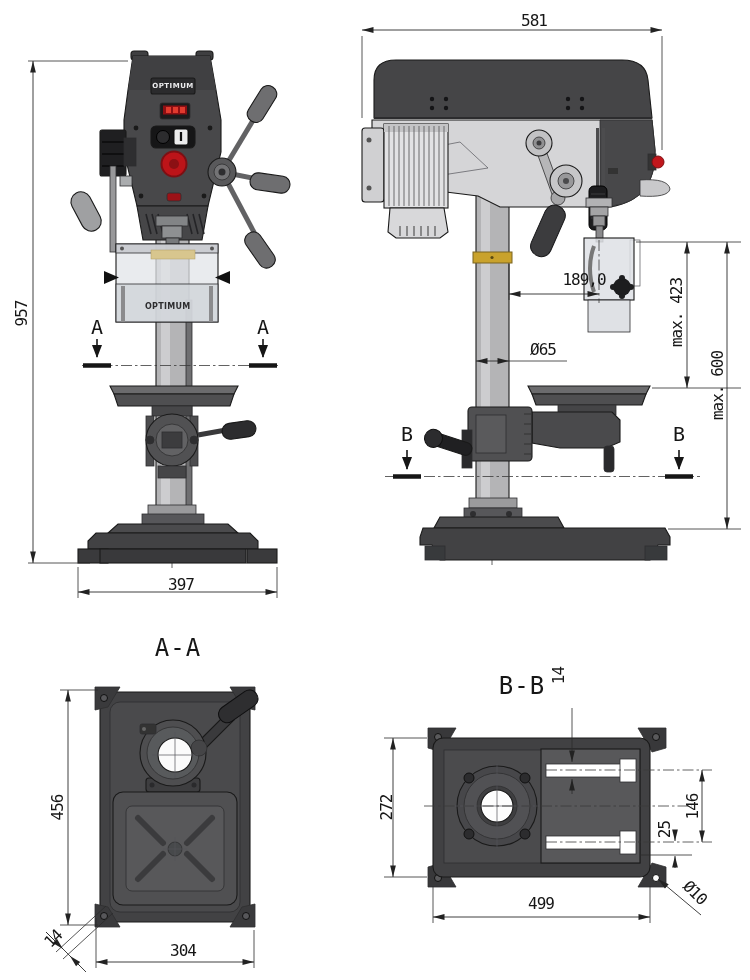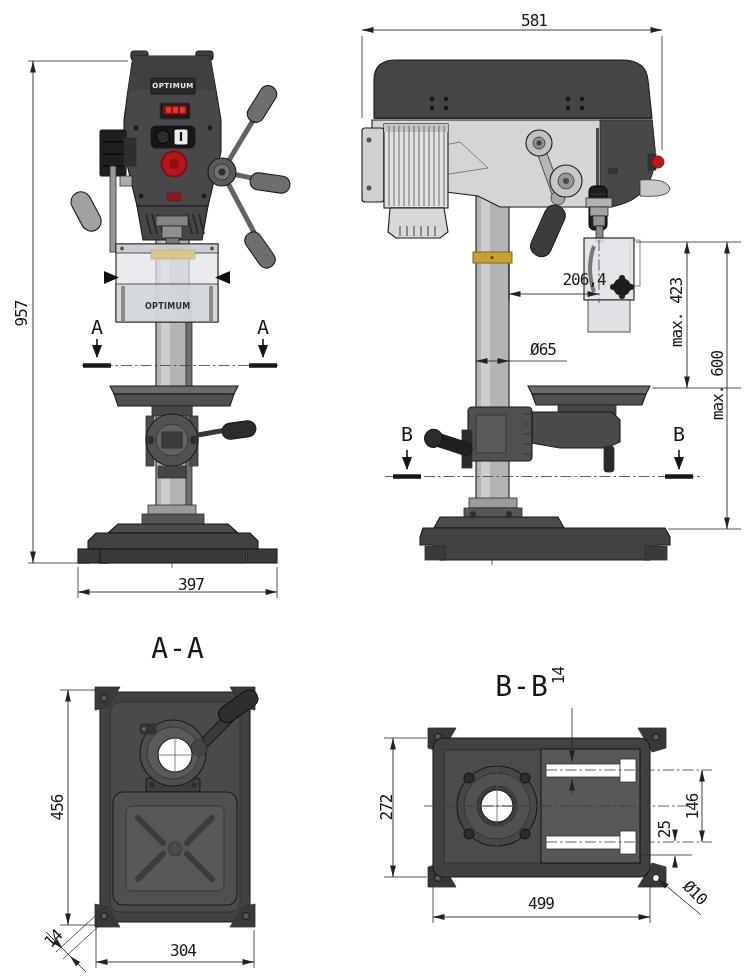--- a/index.html
+++ b/index.html
@@ -5,21 +5,21 @@
   html,body{margin:0;padding:0;background:#ffffff;}
   #page{position:relative;width:750px;height:980px;background:#fff;overflow:hidden;
         font-family:"DejaVu Sans Mono",monospace;}
   svg{position:absolute;left:0;top:0;}
   .lbl{position:absolute;font:16px "DejaVu Sans Mono",monospace;color:#161616;
        text-align:center;height:17px;line-height:17px;letter-spacing:-1px;white-space:nowrap;}
   .rotm90{transform:rotate(-90deg);}
   .rot45{transform:rotate(45deg);}
   .rotm45{transform:rotate(-45deg);}
   .sec{font-size:20px;letter-spacing:0;}
-  .title{font-size:28px;letter-spacing:1px;}
+  .title{font-size:24px;letter-spacing:1px;}
   .brand-head{font:bold 7px "DejaVu Sans",sans-serif;color:#ececee;letter-spacing:.5px;height:10px;line-height:10px;}
   .brand-guard{font:bold 8px "DejaVu Sans",sans-serif;color:#2d2d2f;letter-spacing:.3px;height:10px;line-height:10px;}
   .switch-i{font:bold 12px "DejaVu Sans",sans-serif;color:#111;height:16px;line-height:16px;letter-spacing:0;}
   
   .o{stroke:#1a1a1a;stroke-width:1.1;}
   .o2{stroke:#2e2e30;stroke-width:.8;}
   .thin{stroke:#55555a;stroke-width:.7;fill:none;}
   .ext{stroke:#2b2b2b;stroke-width:.8;fill:none;}
   .dim{stroke:#2b2b2b;stroke-width:.9;fill:none;}
   .cl{stroke:#3a3a3a;stroke-width:.8;stroke-dasharray:11 3 2.5 3;fill:none;}
@@ -447,26 +447,26 @@
     <line x1="640" y1="855" x2="692" y2="855" class="ext"></line>
     <line x1="702" y1="770" x2="702" y2="842" class="dim" marker-start="url(#as)" marker-end="url(#ae)"></line>
     <line x1="675" y1="830" x2="675" y2="841" class="dim" marker-end="url(#ae)"></line>
     <line x1="675" y1="868" x2="675" y2="856" class="dim" marker-end="url(#ae)"></line>
 
     <line x1="701" y1="915" x2="658" y2="879" class="dim" marker-end="url(#ae)"></line>
   </g>
 </svg>
 
 <div class="lbl rotm90" style="left:-1px;top:305px;width:44px">957</div>
-<div class="lbl" style="left:169px;top:576px;width:44px">397</div>
+<div class="lbl" style="left:159px;top:576px;width:44px">397</div>
 <div class="lbl sec" style="left:85px;top:319px;width:24px">A</div>
 <div class="lbl sec" style="left:251px;top:319px;width:24px">A</div>
 
 <div class="lbl" style="left:512px;top:12px;width:44px">581</div>
-<div class="lbl" style="left:554px;top:271px;width:60px">206,4</div>
+<div class="lbl" style="left:554px;top:271px;width:60px">189,0</div>
 <div class="lbl" style="left:521px;top:341px;width:44px">Ø65</div>
 <div class="lbl rotm90" style="left:634px;top:304px;width:84px">max. 423</div>
 <div class="lbl rotm90" style="left:675px;top:377px;width:84px">max. 600</div>
 <div class="lbl sec" style="left:395px;top:426px;width:24px">B</div>
 <div class="lbl sec" style="left:667px;top:426px;width:24px">B</div>
 
 <div class="lbl title" style="left:143px;top:640px;width:70px">A-A</div>
 <div class="lbl rotm90" style="left:35px;top:799px;width:44px">456</div>
 <div class="lbl" style="left:161px;top:942px;width:44px">304</div>
 <div class="lbl rotm45" style="left:38px;top:930px;width:30px">14</div>

